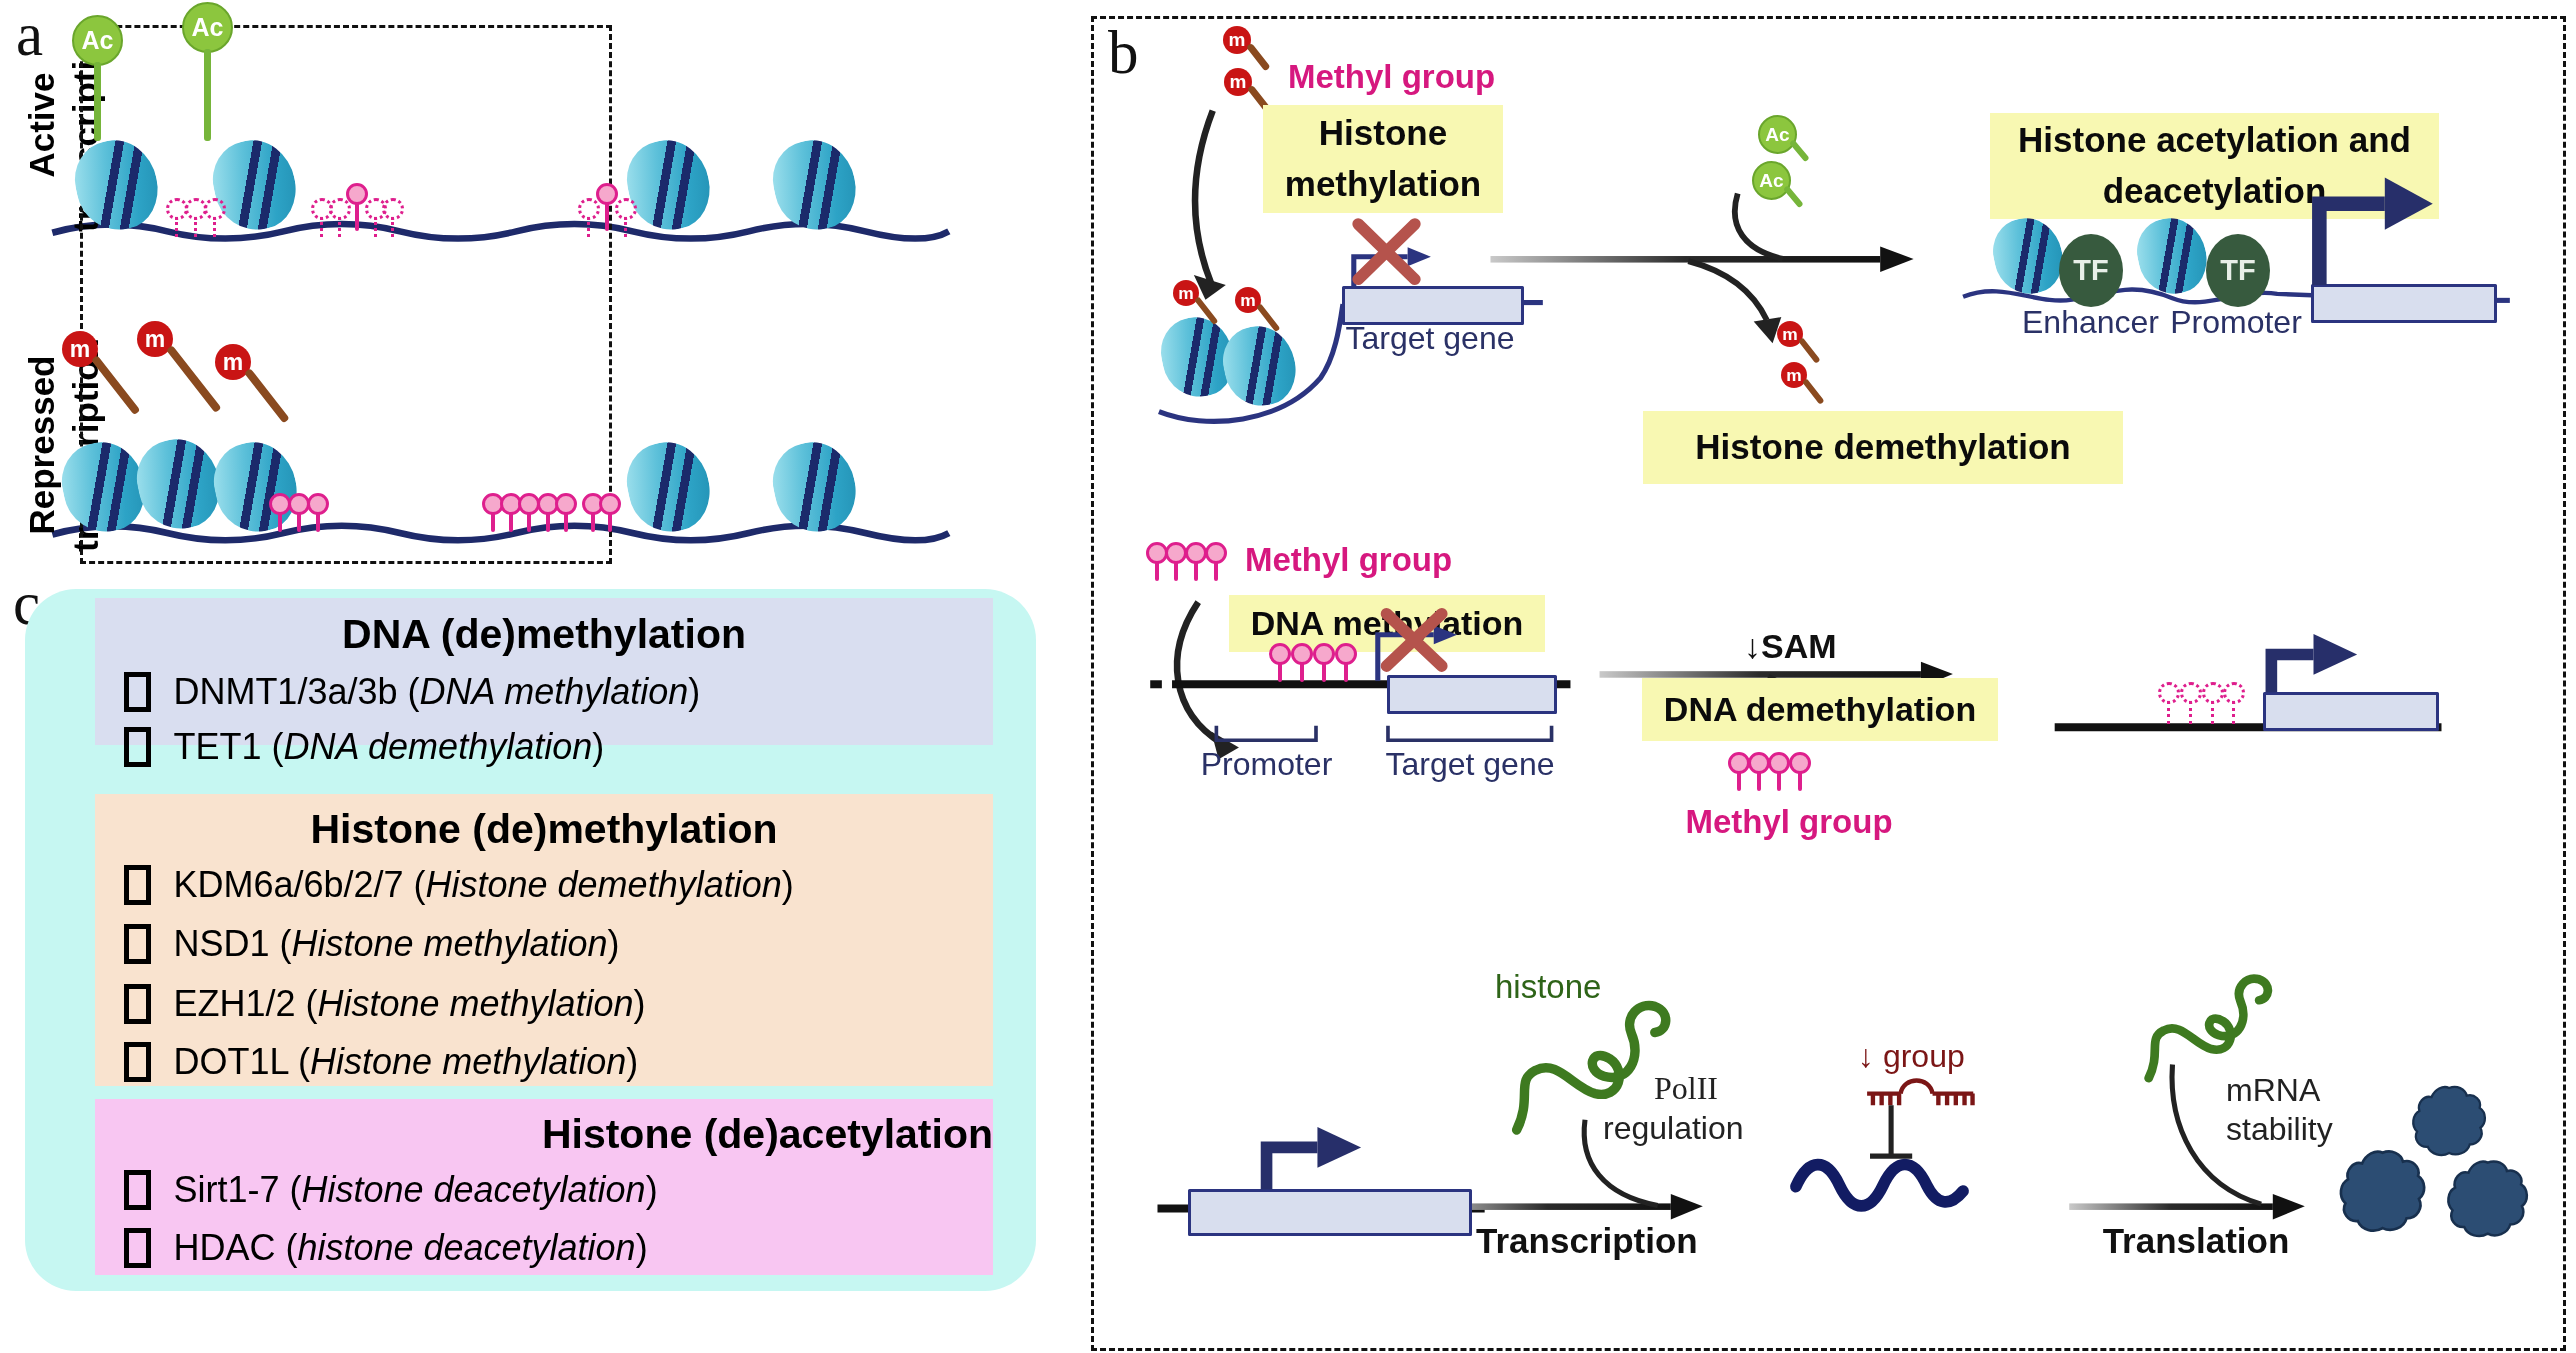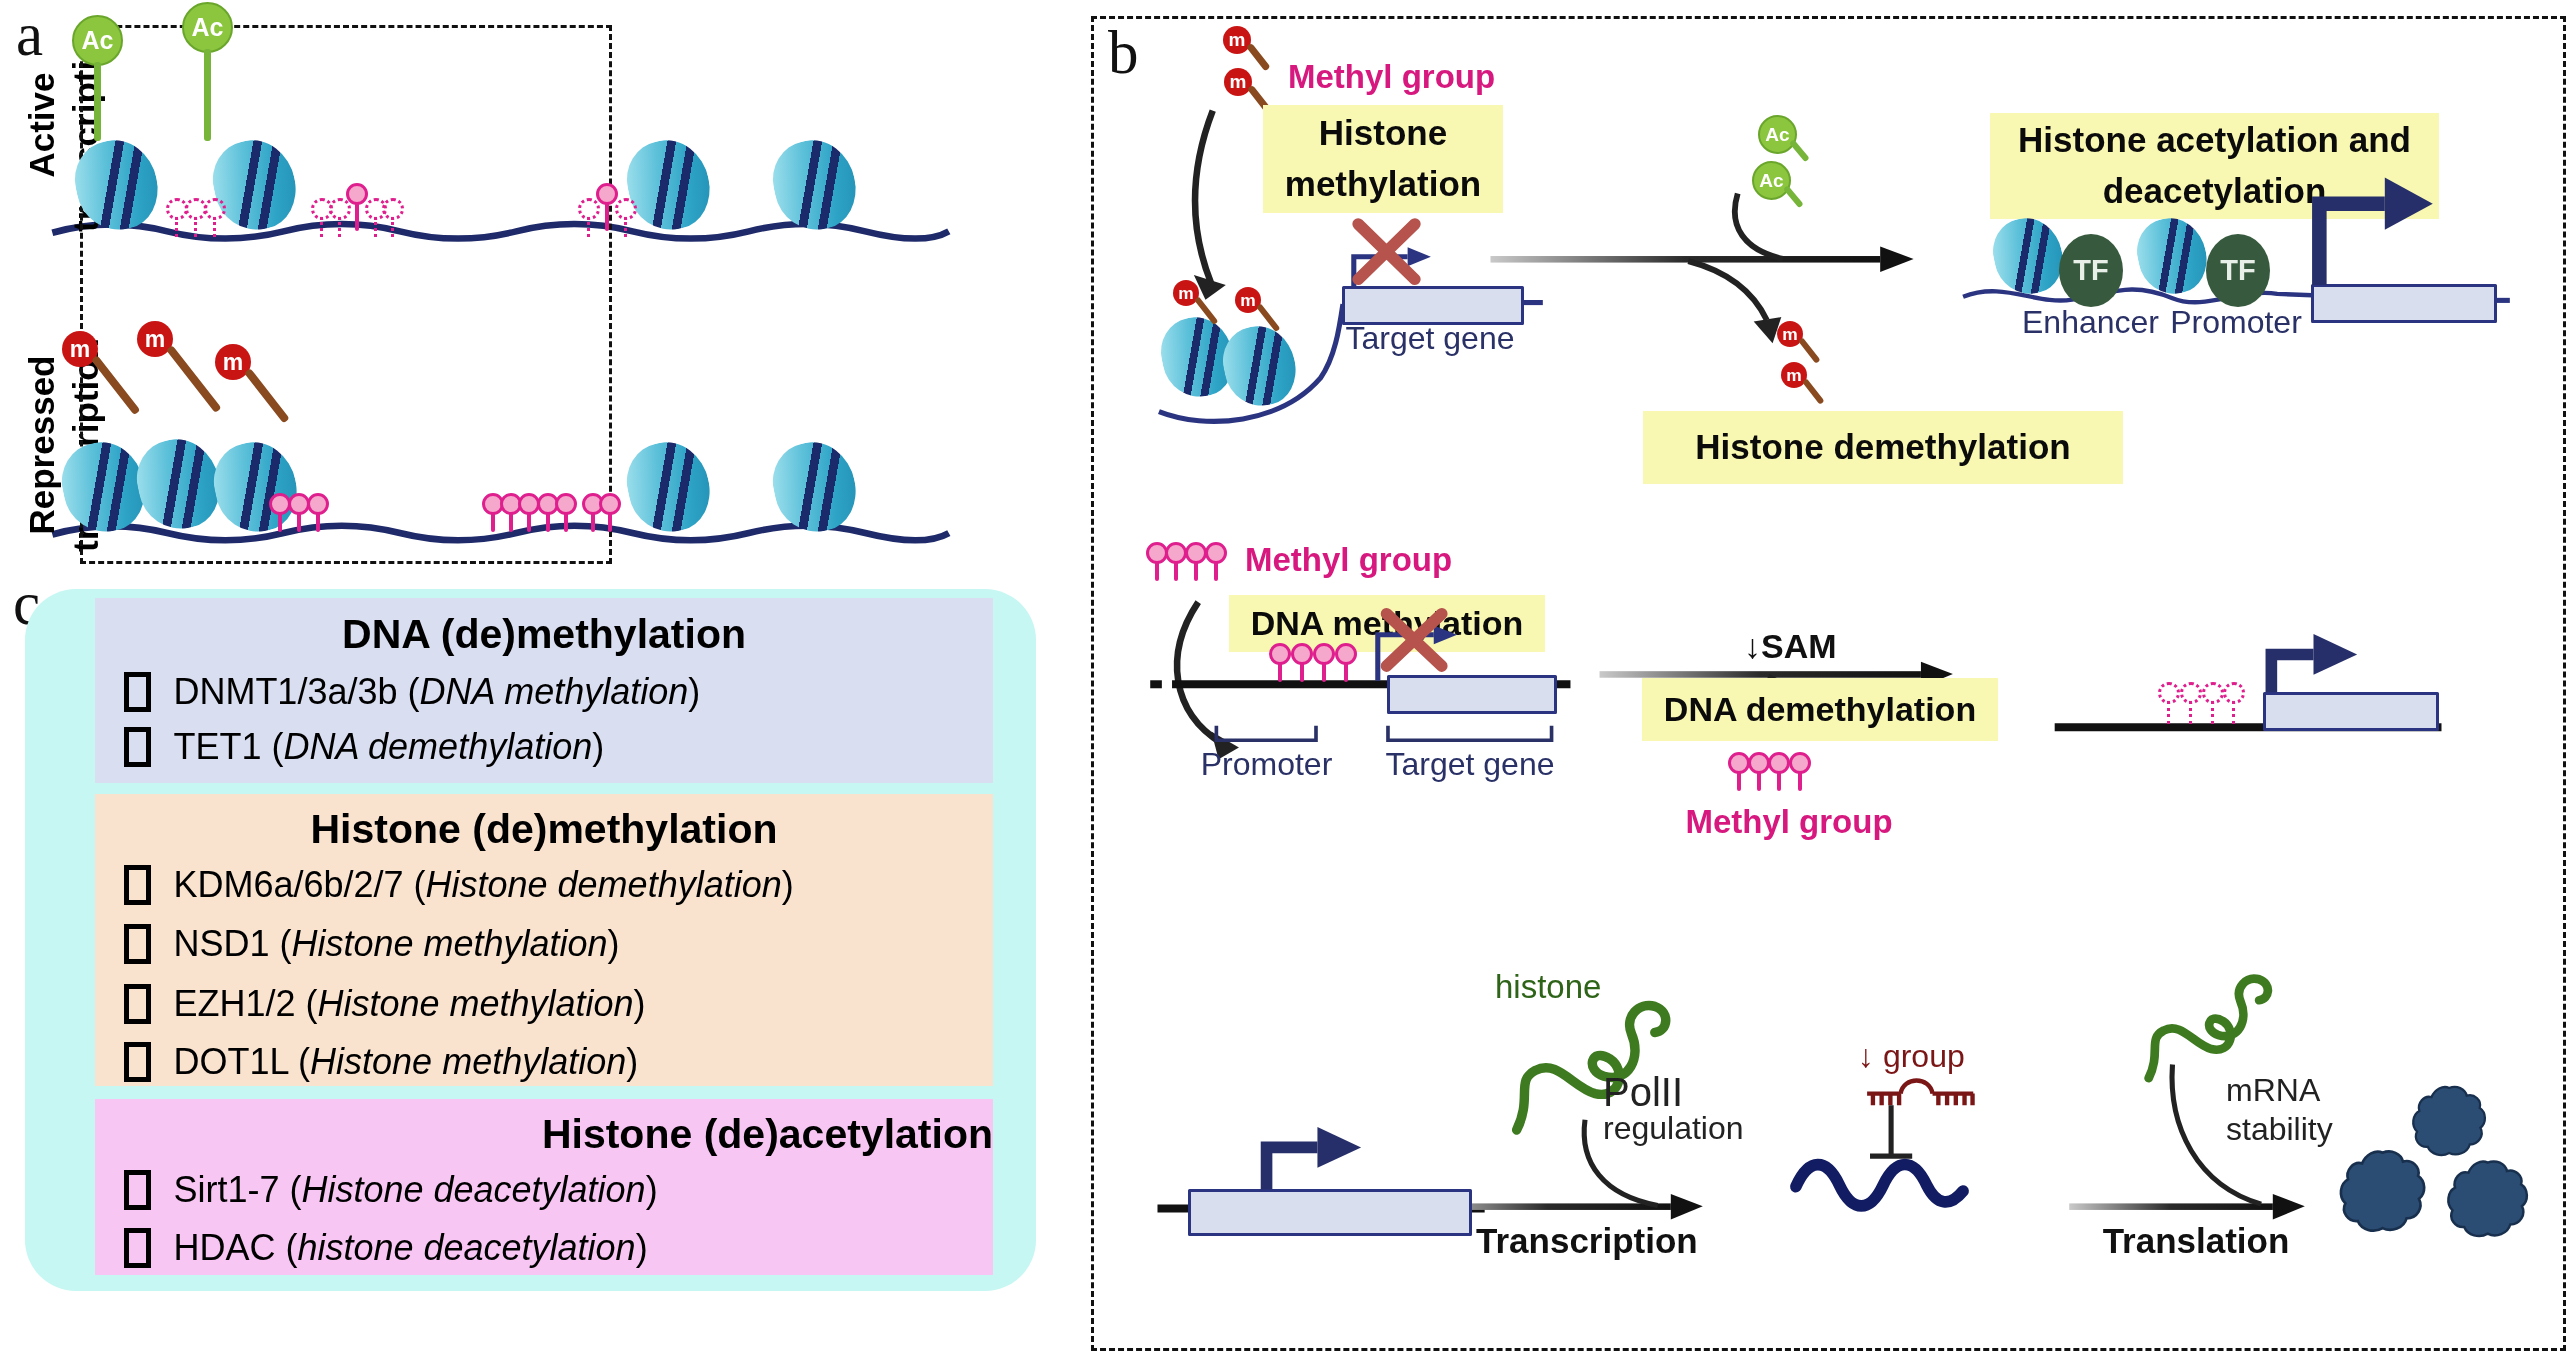--- a/index.html
+++ b/index.html
@@ -252,21 +252,21 @@
   <div class="ppop" style="left:582px;top:493px;">
       <i></i>
     </div>
   <div class="ppop" style="left:599px;top:493px;">
       <i></i>
     </div>
 
   <div class="pletter" style="left:13px;top:573px;">c</div>
   <div class="ccontainer" style="left:25.4px;top:589px;width:1011px;height:702px;"></div>
 
-  <div class="cbox" style="left:95px;top:598px;width:898px;height:185px;background:#d9def0;">
+  <div class="cbox" style="left:95px;top:598px;width:898px;height:147px;background:#d9def0;">
     <div class="ctitle" style="top:13px;">DNA (de)methylation</div>
     <div class="citem" style="left:29px;top:73px;">
       <span class="cbx"></span>
       <span><span>DNMT1/3a/3b (</span><i>DNA methylation</i><span>)</span></span>
     </div>
     <div class="citem" style="left:29px;top:128px;">
       <span class="cbx"></span>
       <span><span>TET1 (</span><i>DNA demethylation</i><span>)</span></span>
     </div>
   </div>
@@ -438,21 +438,21 @@
   <div class="ppop dot" style="left:2202px;top:682px;">
       <i style="height:23px;"></i>
     </div>
   <div class="ppop dot" style="left:2223px;top:682px;">
       <i style="height:23px;"></i>
     </div>
   <div class="gbox" style="left:2263px;top:692px;width:170px;height:33px;"></div>
 
   <div class="gbox" style="left:1188px;top:1189px;width:278px;height:41px;"></div>
   <div class="lbl" style="left:1495px;top:968px;font-size:33px;color:#2e6418;">histone</div>
-  <div class="lbl" style="left:1603px;top:1070px;font-size:40px;color:#222;">PolII</div>
+  <div class="lbl" style="left:1654px;top:1070px;font-size:32px;color:#222;font-family:Liberation Serif, serif;">PolII</div>
   <div class="lbl" style="left:1603px;top:1110px;font-size:32px;color:#222;">regulation</div>
   <div class="lbl bold ctr" style="left:1476px;top:1221px;width:204px;font-size:35px;color:#111;">Transcription</div>
 
   <div class="lbl" style="left:1858px;top:1038px;font-size:32px;color:#7b1616;">↓ group</div>
 
   <div class="lbl" style="left:2226px;top:1072px;font-size:32px;color:#222;">mRNA</div>
   <div class="lbl" style="left:2226px;top:1111px;font-size:32px;color:#222;">stability</div>
   <div class="lbl bold ctr" style="left:2094px;top:1221px;width:204px;font-size:35px;color:#111;">Translation</div>
 
   <svg class="layer" viewBox="0 0 3543 1862">

